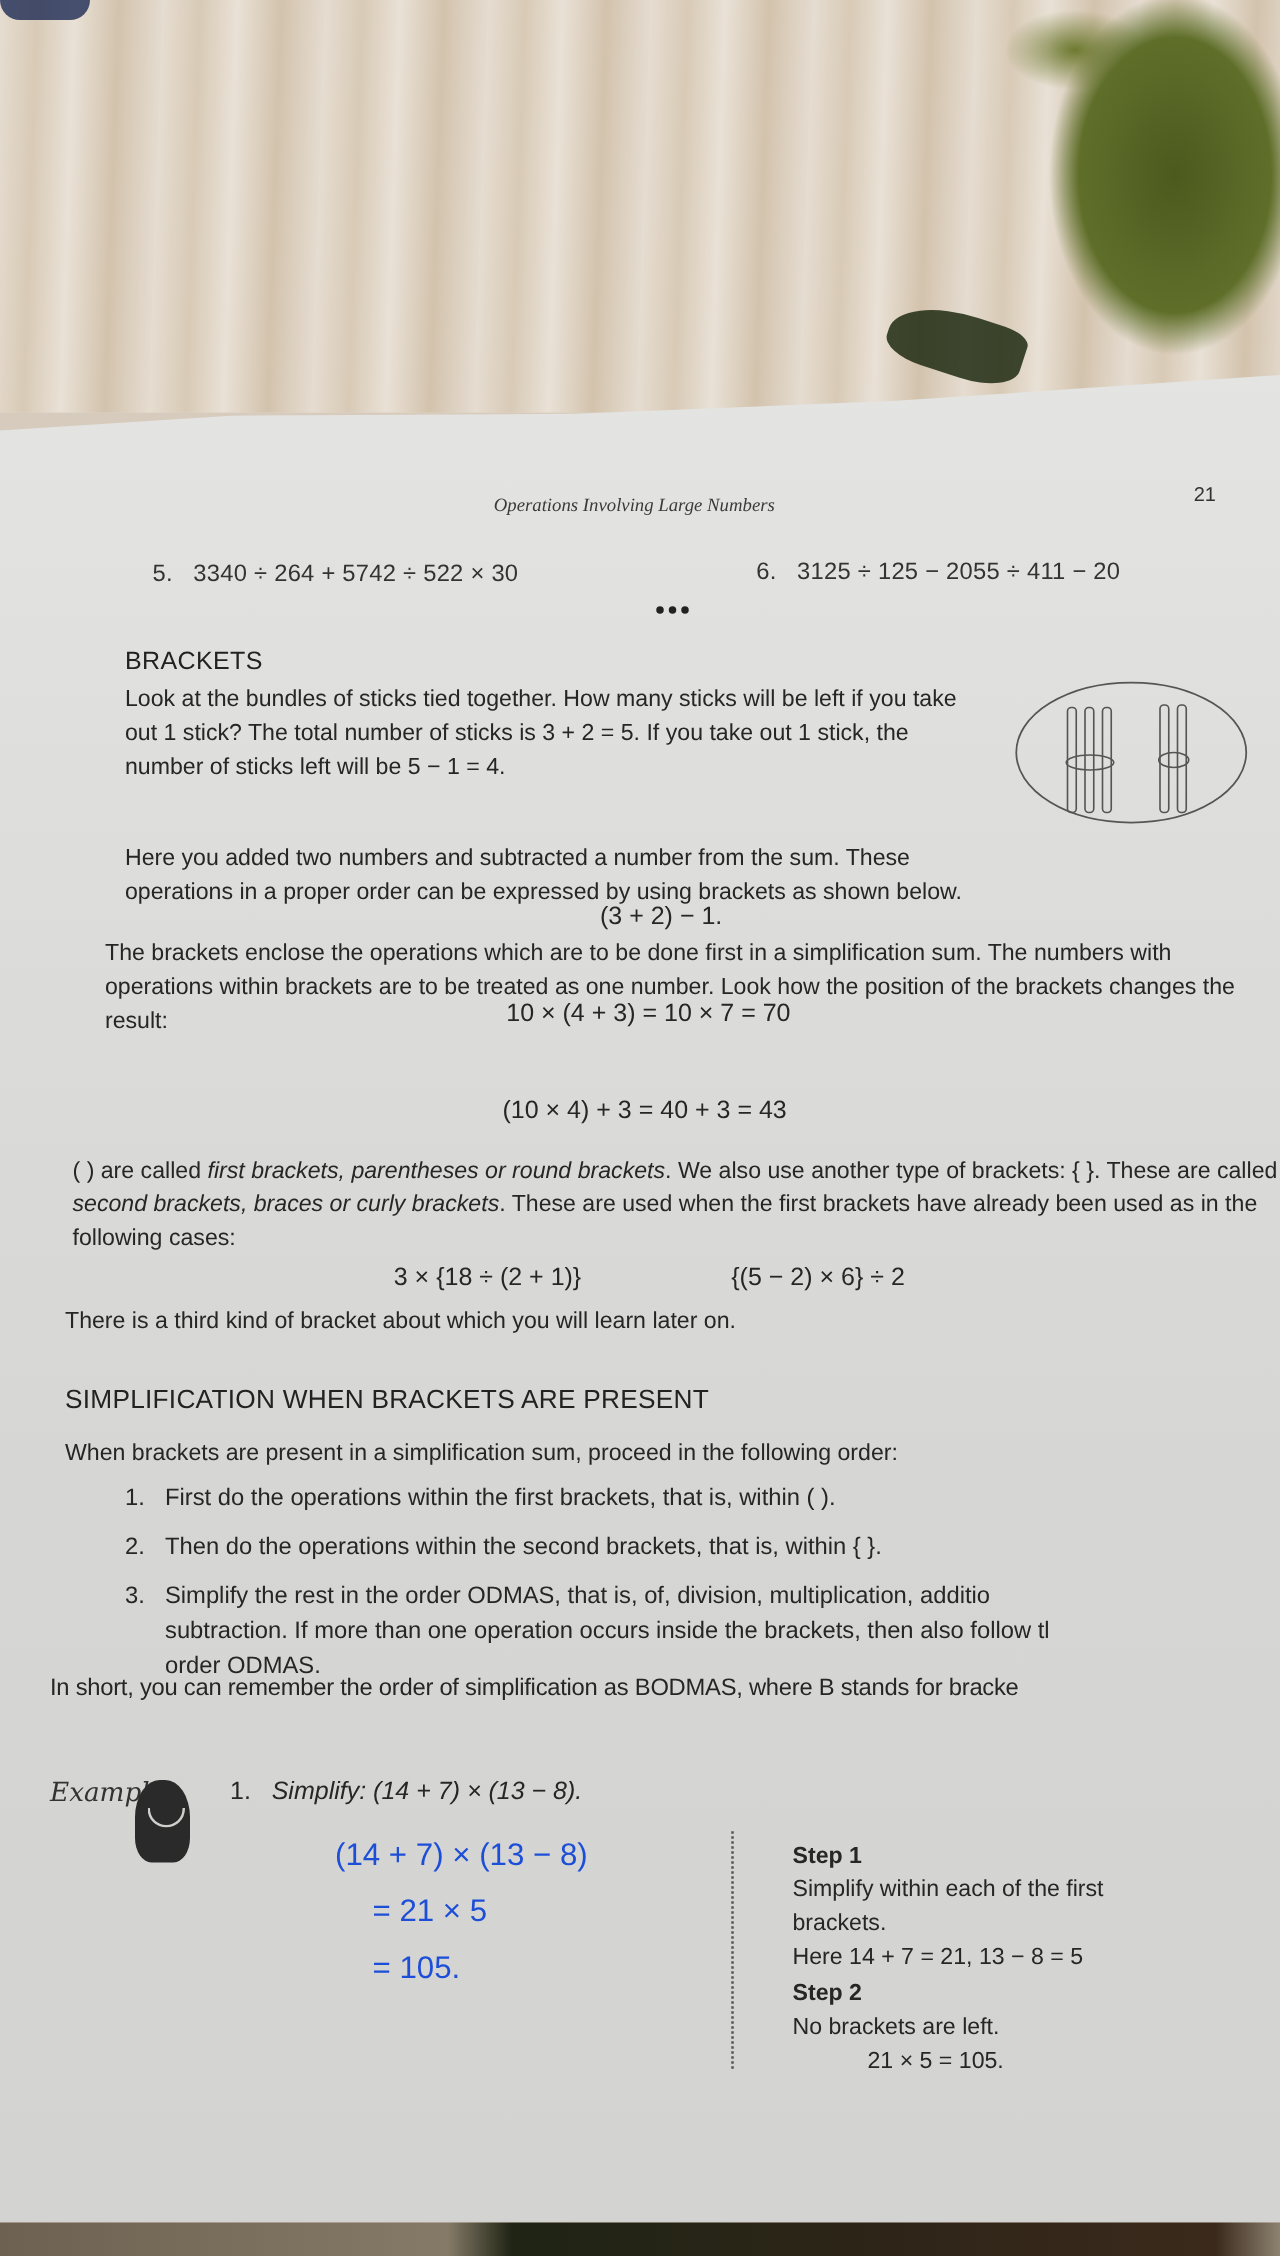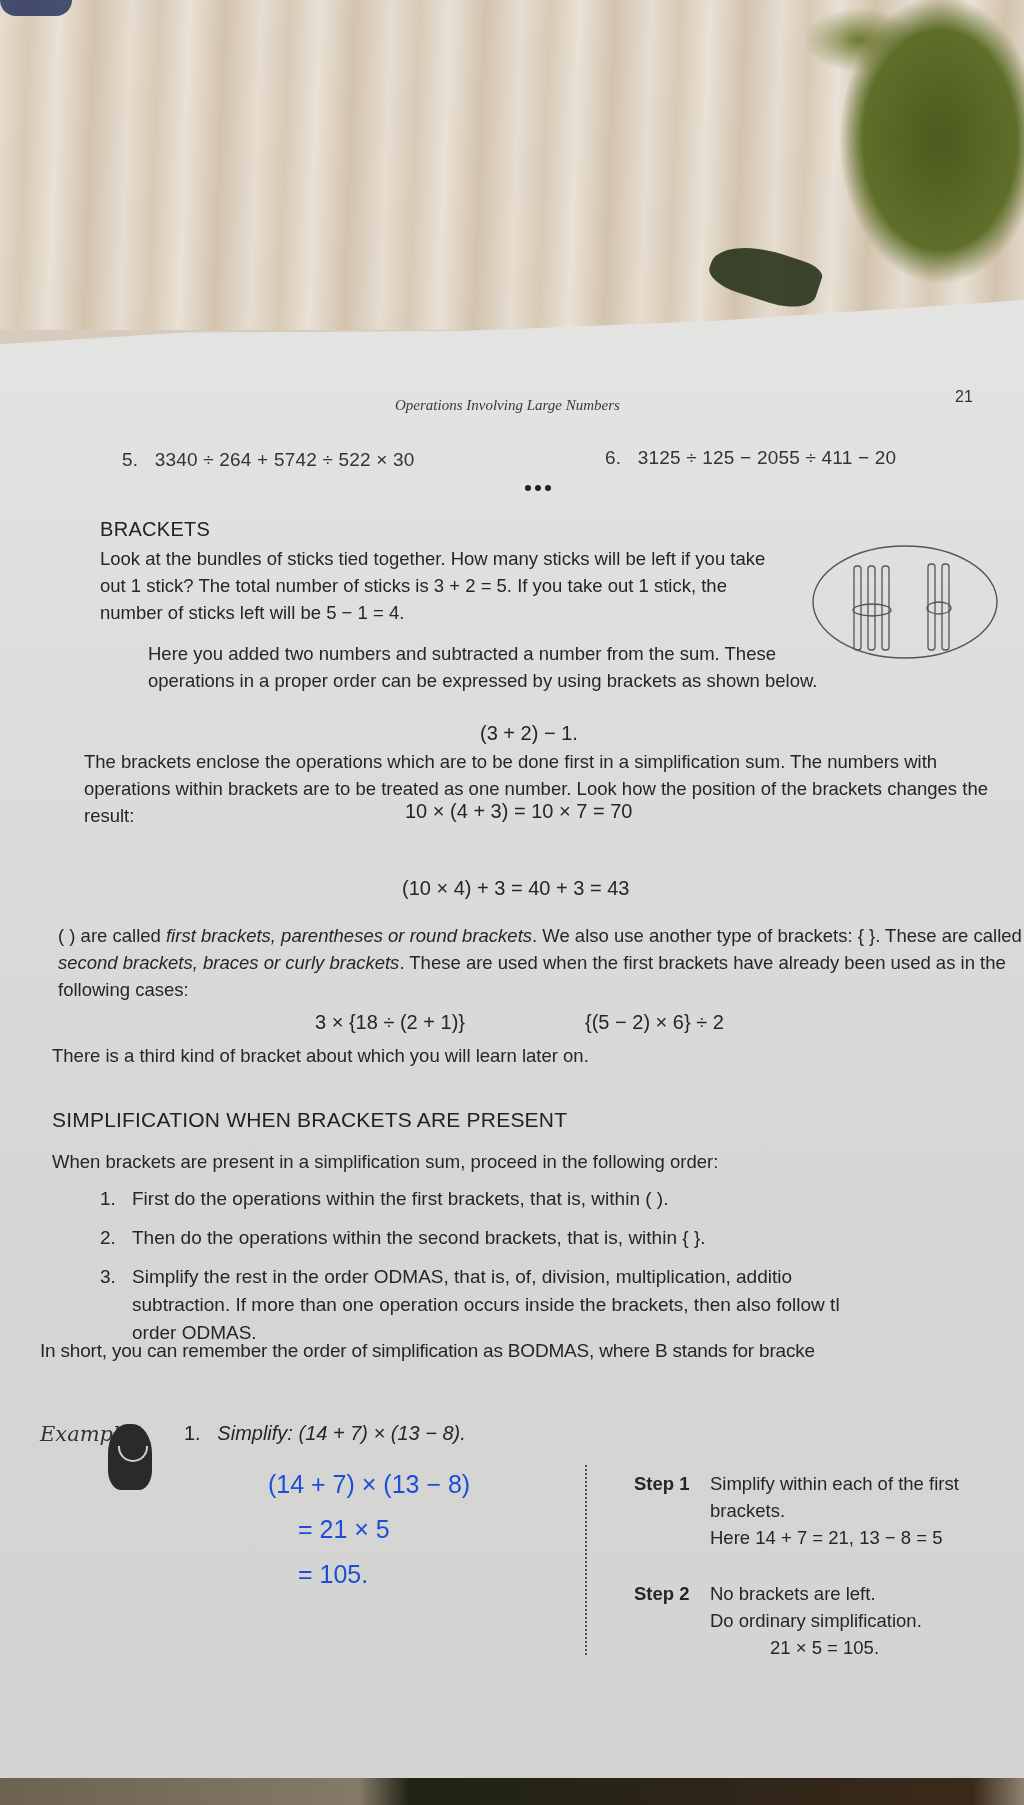--- a/index.html
+++ b/index.html
@@ -46,21 +46,21 @@
   }
   .page-num { left: 955px; top: 388px; font-size: 16px; color: #333; }
   .exercise { font-size: 19px; color: #333; letter-spacing: .2px; }
   .ex5 { left: 122px; top: 449px; }
   .ex6 { left: 605px; top: 447px; }
   .dots { left: 525px; top: 485px; display: flex; gap: 4px; }
   .dots span { width: 6px; height: 6px; border-radius: 50%; background: #222; display: block; }
   .h-brackets { left: 100px; top: 518px; font-size: 20px; font-weight: normal; color: #222; letter-spacing: .3px; }
   .para { font-size: 18.5px; line-height: 27px; color: #262626; }
   .p1 { left: 100px; top: 545px; width: 690px; }
-  .p2 { left: 100px; top: 640px; width: 690px; margin-left: 48px; }
+  .p2 { left: 100px; top: 672px; width: 690px; }
   .formula { font-size: 20px; color: #262626; }
   .f1 { left: 480px; top: 722px; }
   .p3 { left: 84px; top: 748px; width: 930px; }
   .f2 { left: 405px; top: 800px; }
   .f3 { left: 402px; top: 877px; }
   .p4 { left: 58px; top: 922px; width: 966px; }
   .f4 { left: 315px; top: 1011px; }
   .f5 { left: 585px; top: 1011px; }
   .p5 { left: 52px; top: 1042px; width: 960px; }
   .h-simpl { left: 52px; top: 1108px; font-size: 21px; color: #222; letter-spacing: .2px; }
@@ -90,21 +90,21 @@
   .w1 { left: 268px; top: 1470px; }
   .w2 { left: 298px; top: 1515px; }
   .w3 { left: 298px; top: 1560px; }
   .divider {
     left: 585px; top: 1465px; width: 0; height: 190px;
     border-left: 2.5px dotted #555;
   }
   .step { font-size: 18.5px; line-height: 27px; color: #262626; }
   .s1 { left: 634px; top: 1470px; width: 390px; }
   .s2 { left: 634px; top: 1580px; width: 390px; }
-  .step .row { display: flex; }
+  .step .row { display: flex; flex-direction: column; }
   .step .lbl { width: 76px; flex: none; font-weight: bold; }
   .step .body { flex: 1; white-space: nowrap; overflow: hidden; }
   .step .calc { padding-left: 60px; }
   
   .sticks { left: 810px; top: 540px; width: 190px; height: 125px; }
 </style>
 </head>
 <body>
 
 <div class="backdrop">
@@ -215,21 +215,20 @@
     </div>
 </div>
 
 <div class="abs step s2">
   <div class="row">
       <span class="lbl">Step 2</span>
       <span class="body">No brackets are left.</span>
     </div>
   <div class="row">
       <span class="lbl"></span>
-      <span class="body">Do ordinary simplification.</span>
     </div>
   <div class="row">
       <span class="lbl"></span>
       <span class="body calc">21 × 5 = 105.</span>
     </div>
 </div>
 
 <div class="floor"></div>
 
 </body></html>

